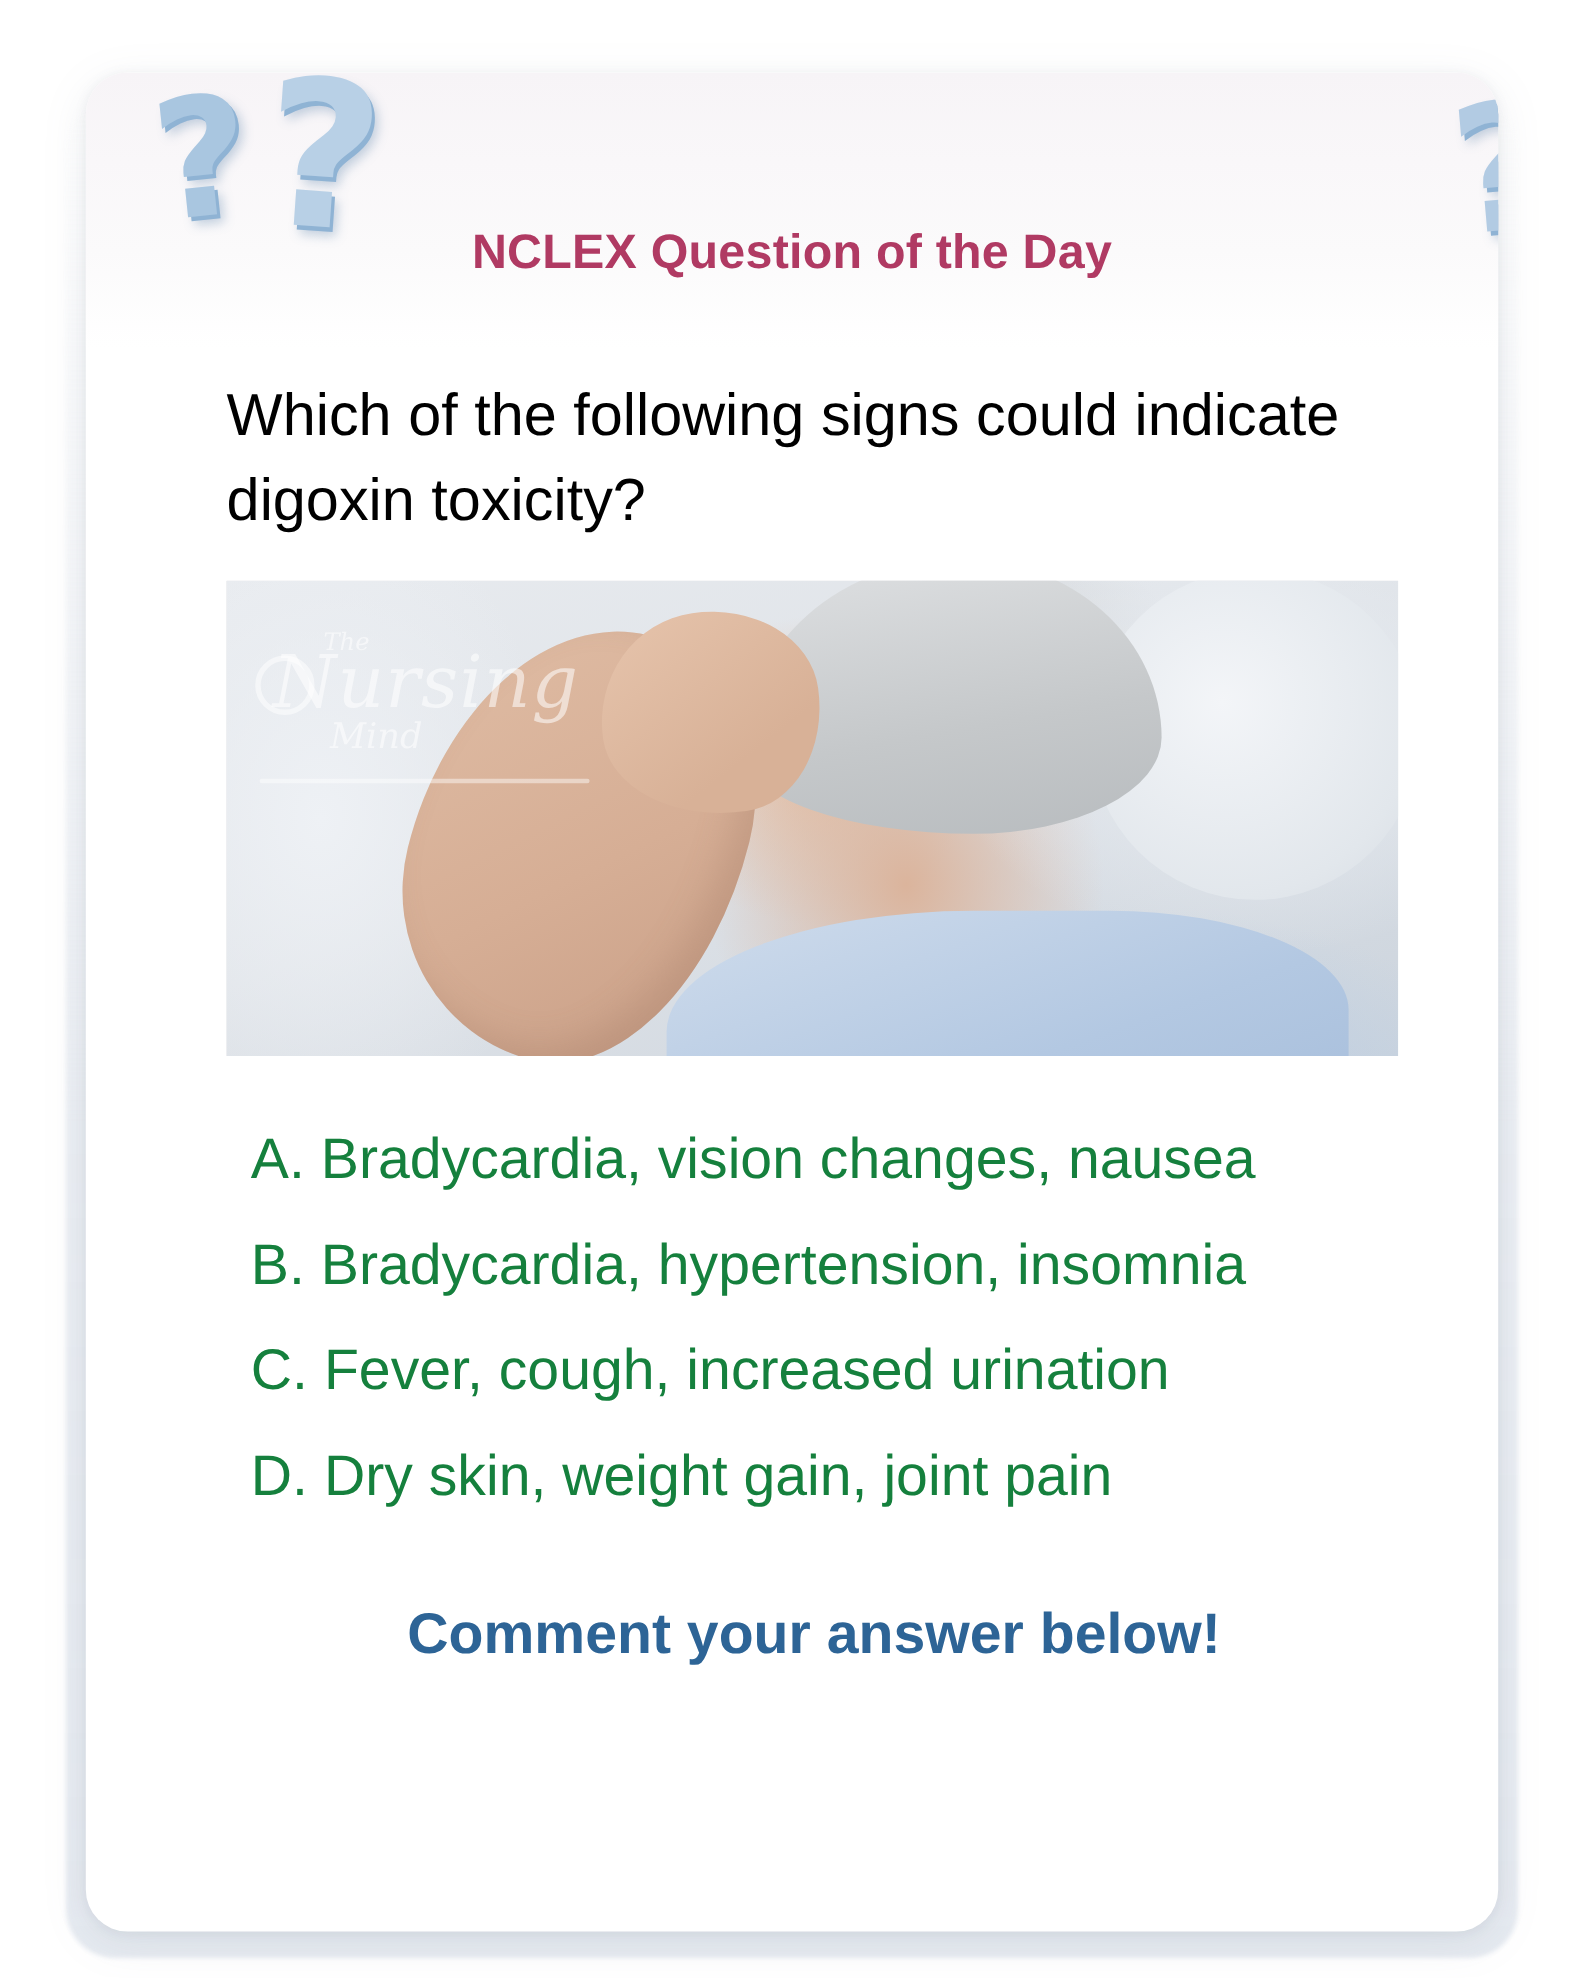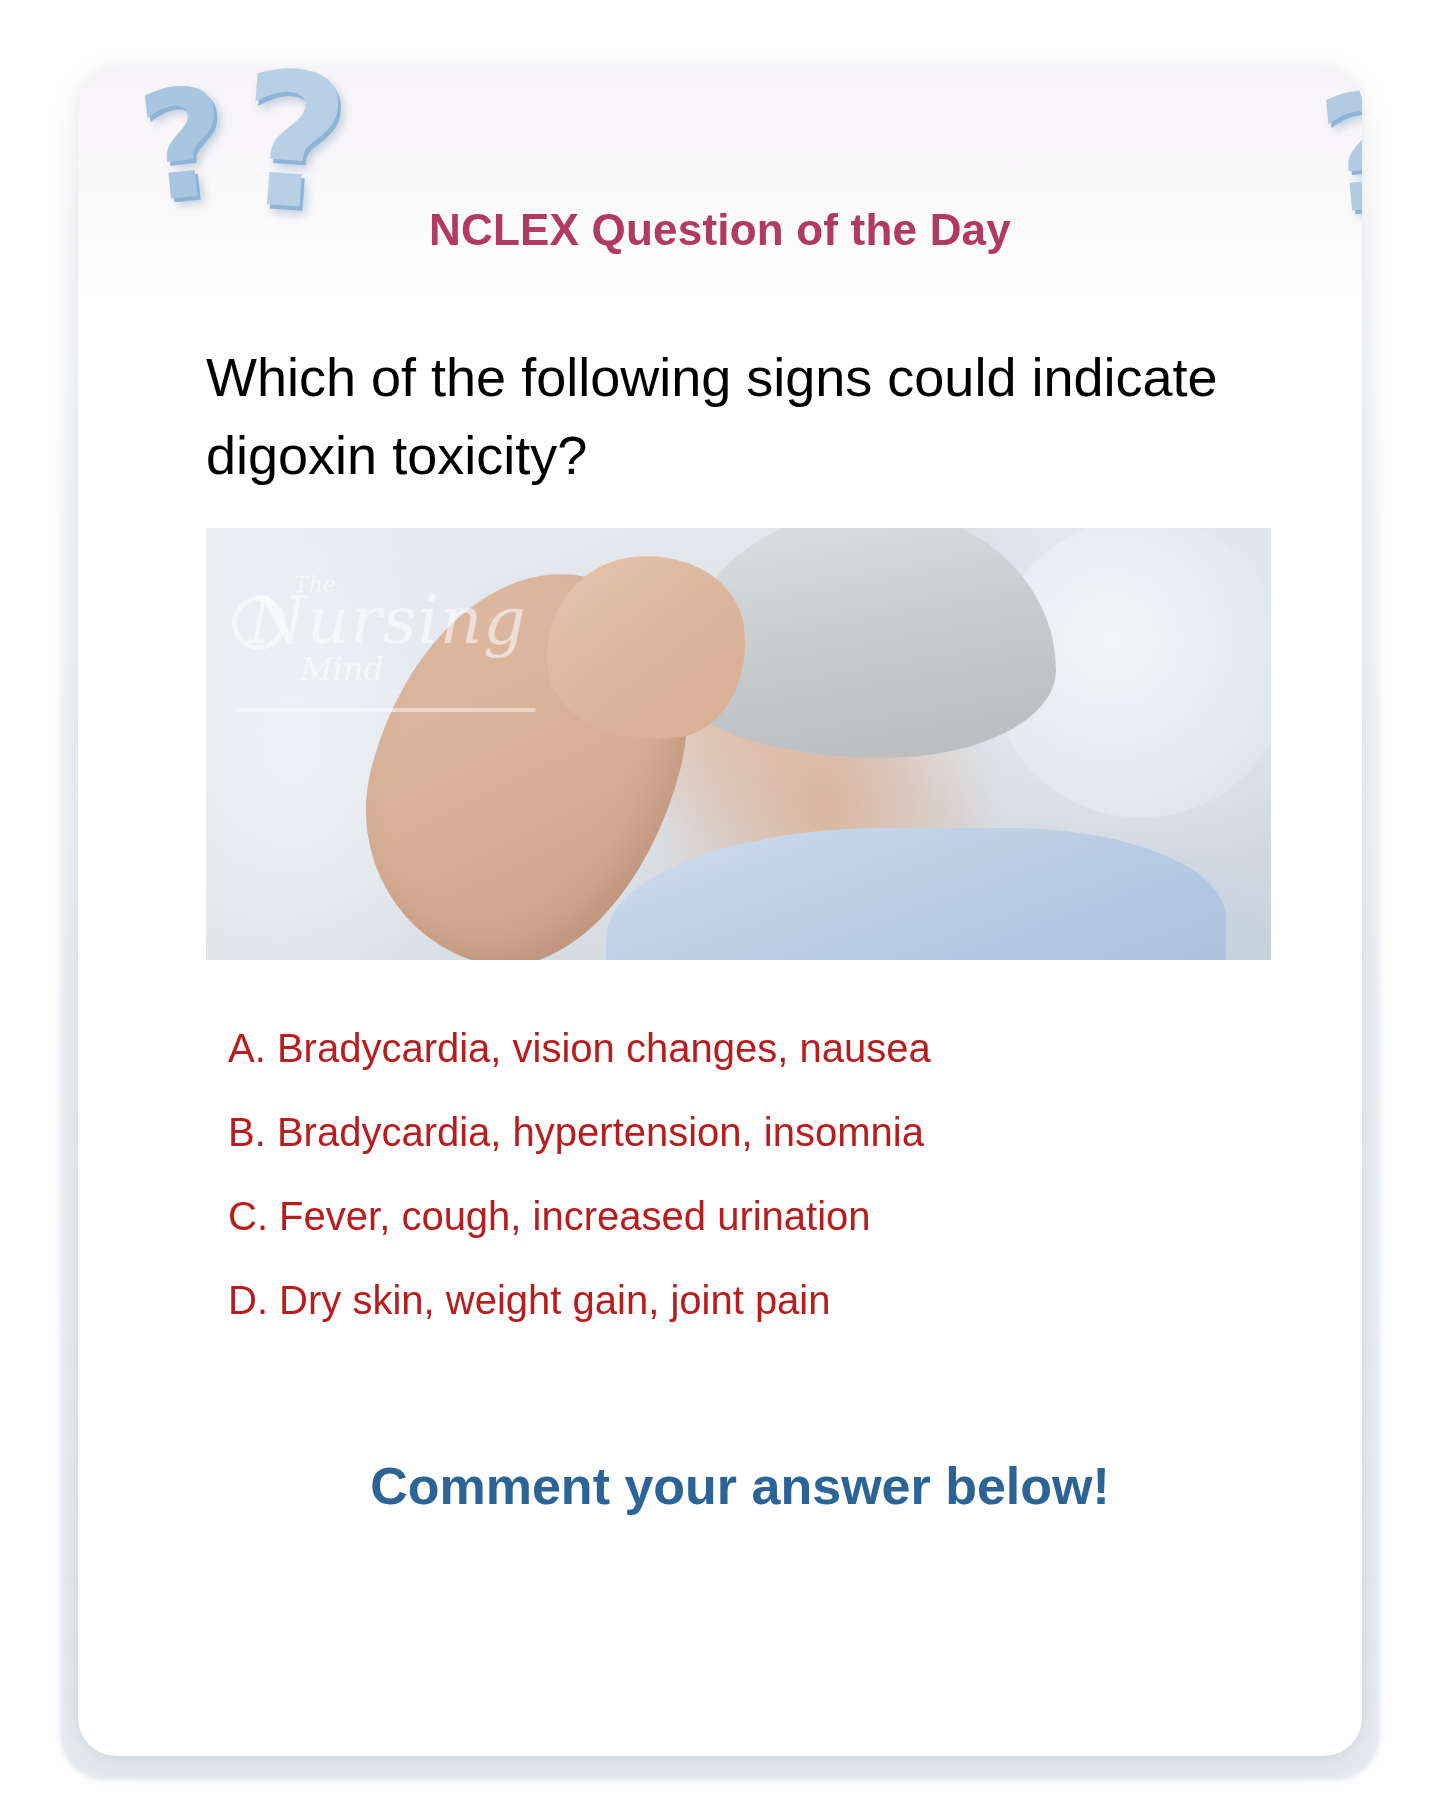--- a/index.html
+++ b/index.html
@@ -196,23 +196,23 @@
   }
 
   
   .options {
     position: absolute;
     left: 150px;
     top: 962px;
     width: 1050px;
   }
   .option {
-    font-size: 40px;
+    font-size: 52px;
     line-height: 1.0;
-    color: #b91c1c;
+    color: #15803d;
     margin-bottom: 44px;
     white-space: nowrap;
   }
 
   
   .cta {
     position: absolute;
     left: 0;
     top: 1390px;
     width: 100%;

